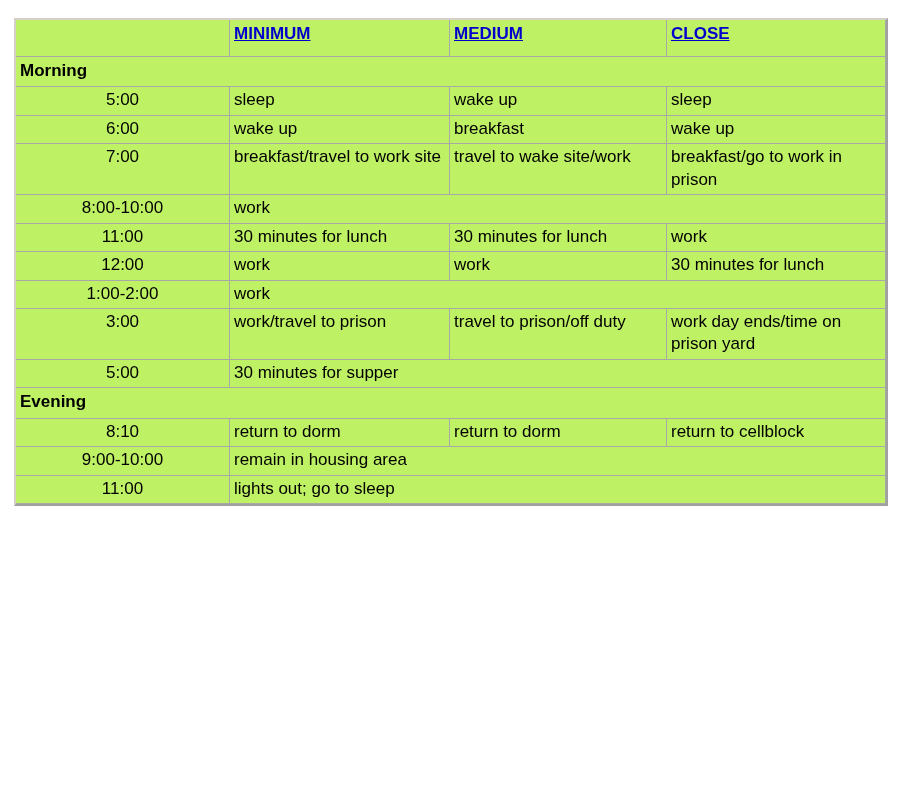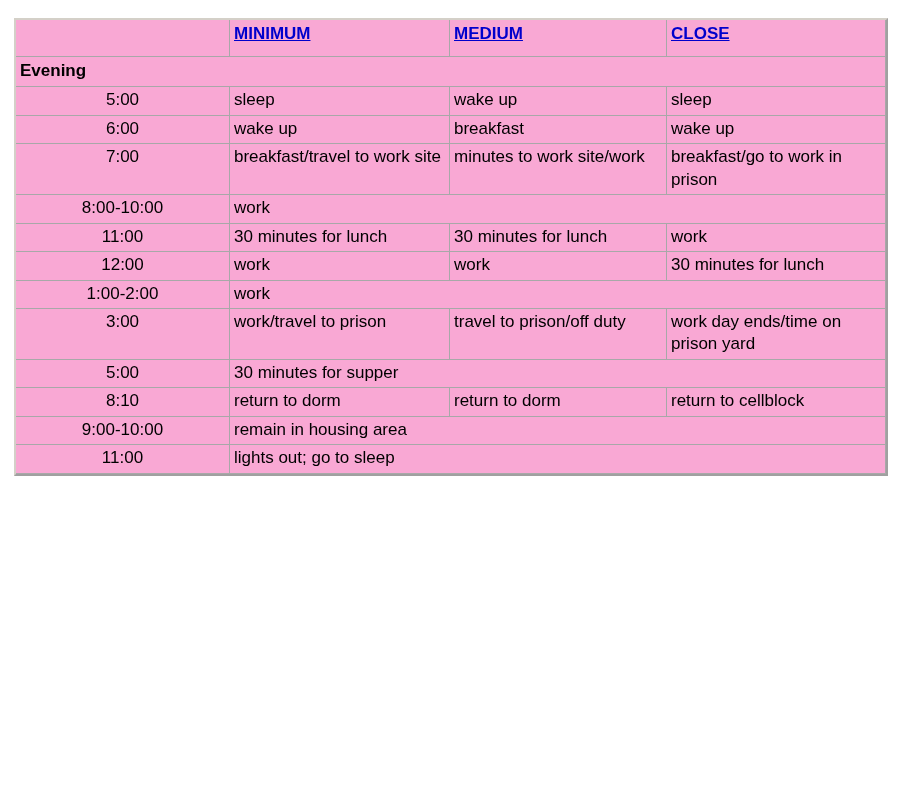--- a/index.html
+++ b/index.html
@@ -29,21 +29,21 @@
     table-layout: fixed;
   }
 
   table.schedule td {
     border-right: 1px solid #a8a8a8;
     border-bottom: 1px solid #a8a8a8;
     padding: 2px 4px 3px 4px;
     font-size: 17px;
     line-height: 1.32;
     vertical-align: top;
-    background: #f9a8d4;
+    background: #bef264;
   }
 
   
   col.c-time  { width: 214px; }
   col.c-min   { width: 220px; }
   col.c-med   { width: 217px; }
   col.c-close { width: 219px; }
 
   
   tr.header-row td {
@@ -86,38 +86,38 @@
         <col class="c-close">
     </colgroup>
     <tbody id="schedule-body">
         <tr class="header-row">
           <td></td>
           <td><span class="col-link">MINIMUM</span></td>
           <td><span class="col-link">MEDIUM</span></td>
           <td class="last-col"><span class="col-link">CLOSE</span></td>
         </tr>
         <tr class="section-row">
-          <td class="last-col" colspan="4">Evening</td>
+          <td class="last-col" colspan="4">Morning</td>
         </tr>
         <tr>
           <td class="time-cell">5:00</td>
           <td>sleep</td>
           <td>wake up</td>
           <td class="last-col">sleep</td>
         </tr>
         <tr>
           <td class="time-cell">6:00</td>
           <td>wake up</td>
           <td>breakfast</td>
           <td class="last-col">wake up</td>
         </tr>
         <tr>
           <td class="time-cell">7:00</td>
           <td>breakfast/travel to work site</td>
-          <td class="mid">minutes to work site/work</td>
+          <td class="mid">travel to wake site/work</td>
           <td class="last-col">breakfast/go to work in prison</td>
         </tr>
         <tr>
           <td class="time-cell">8:00-10:00</td>
           <td class="last-col" colspan="3">work</td>
         </tr>
         <tr>
           <td class="time-cell">11:00</td>
           <td>30 minutes for lunch</td>
           <td>30 minutes for lunch</td>
@@ -136,20 +136,23 @@
         <tr>
           <td class="time-cell">3:00</td>
           <td class="mid">work/travel to prison</td>
           <td>travel to prison/off duty</td>
           <td class="last-col">work day ends/time on prison yard</td>
         </tr>
         <tr>
           <td class="time-cell">5:00</td>
           <td class="last-col" colspan="3">30 minutes for supper</td>
         </tr>
+        <tr class="section-row">
+          <td class="last-col" colspan="4">Evening</td>
+        </tr>
         <tr>
           <td class="time-cell">8:10</td>
           <td>return to dorm</td>
           <td>return to dorm</td>
           <td class="last-col">return to cellblock</td>
         </tr>
         <tr>
           <td class="time-cell">9:00-10:00</td>
           <td class="last-col" colspan="3">remain in housing area</td>
         </tr>

